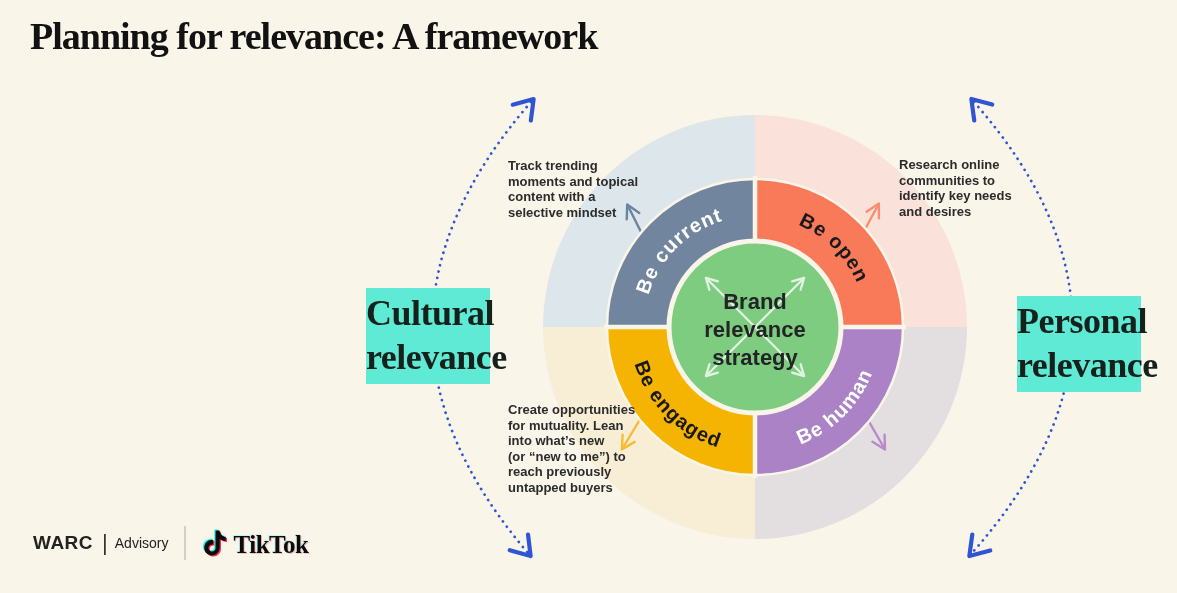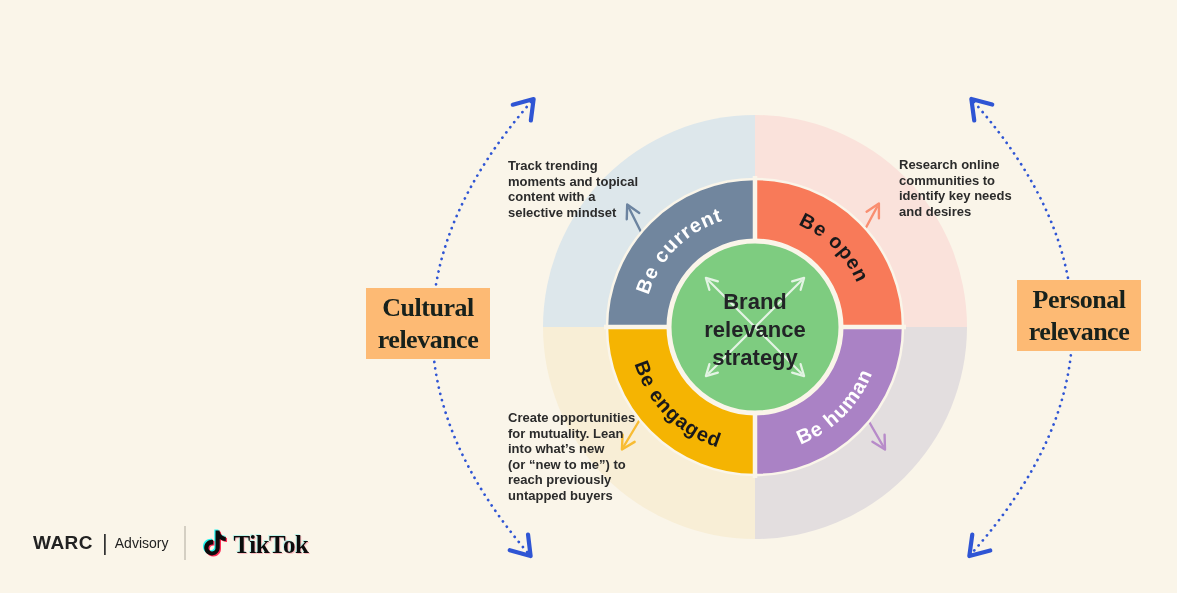--- a/index.html
+++ b/index.html
@@ -16,31 +16,31 @@
     color:#121212; white-space:pre-line;
   }
   .diagram-svg { position:absolute; left:0; top:0; }
   .annotation {
     position:absolute; width:152px;
     font-size:13px; line-height:15.5px; font-weight:600;
     color:#2b2b2b; white-space:pre-line;
   }
   .ann-tl { left:508px; top:158px; }
   .ann-tr { left:899px; top:157px; }
-  .ann-bl { left:508px; top:402px;margin-top:8px; }
+  .ann-bl { left:508px; top:402px; }
   .ann-br { left:899px; top:402px; }
   .side-label {
     position:absolute; width:124px; padding:4px 0;
-    text-align:center; background:#fdba74;
+    text-align:center; background:#5eead4;
     font-family:"Liberation Serif", serif; font-weight:700;
-    font-size:26px; line-height:1.22; color:#17211c;
+    font-size:36px; line-height:1.22; color:#17211c;
     white-space:pre-line; letter-spacing:-0.5px;
   }
   .side-left  { left:366px; top:288px; }
-  .side-right { left:1017px; top:280px; }
+  .side-right { left:1017px; top:296px; }
   .footer {
     position:absolute; left:33px; top:524px; height:38px;
     display:flex; align-items:center;
   }
   .warc-text { font-size:19px; font-weight:700; letter-spacing:0.5px; color:#222; }
   .warc-pipe { font-size:22px; font-weight:400; color:#333; margin:0 7px 0 9px; }
   .advisory-text { font-size:14px; font-weight:400; color:#222; }
   .footer-divider { width:2px; height:34px; background:#D4CFC3; margin:0 14px 0 16px; }
   .tiktok-lockup { display:flex; align-items:flex-end;font-family:Liberation Serif, serif; }
   .tiktok-text {
@@ -135,20 +135,21 @@
       <textPath href="#arcBeHuman" startOffset="50%">Be human</textPath>
     </text>
 
     <g class="center-label" text-anchor="middle">
       <text x="755" y="309" text-anchor="middle" fill="#222426">Brand</text>
       <text x="755" y="337" text-anchor="middle" fill="#222426">relevance</text>
       <text x="755" y="365" text-anchor="middle" fill="#222426">strategy</text>
     </g>
   </svg>
 
+  <div class="page-title">Planning for relevance: A framework</div>
 
   <div class="annotation ann-tr">Research online
 communities to
 identify key needs
 and desires</div>
   <div class="annotation ann-tl">Track trending
 moments and topical
 content with a
 selective mindset</div>
   <div class="annotation ann-bl">Create opportunities

